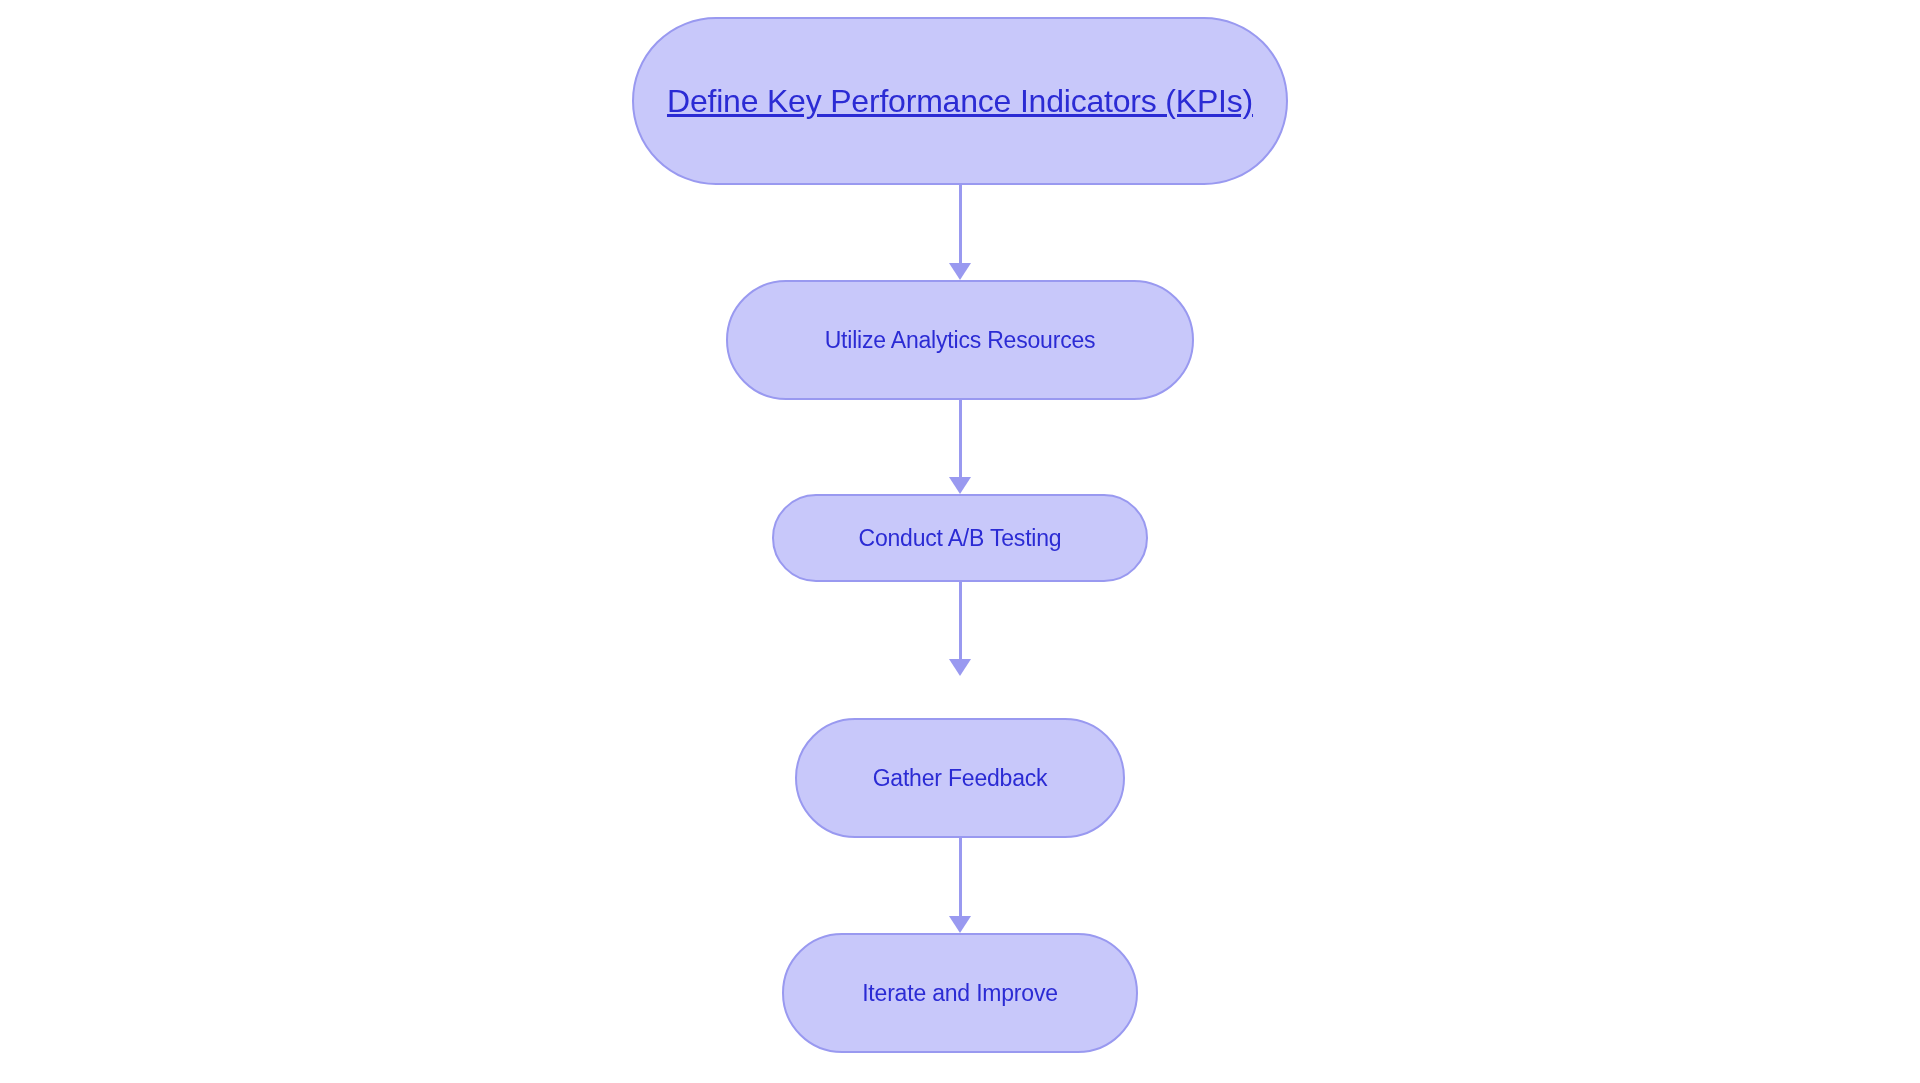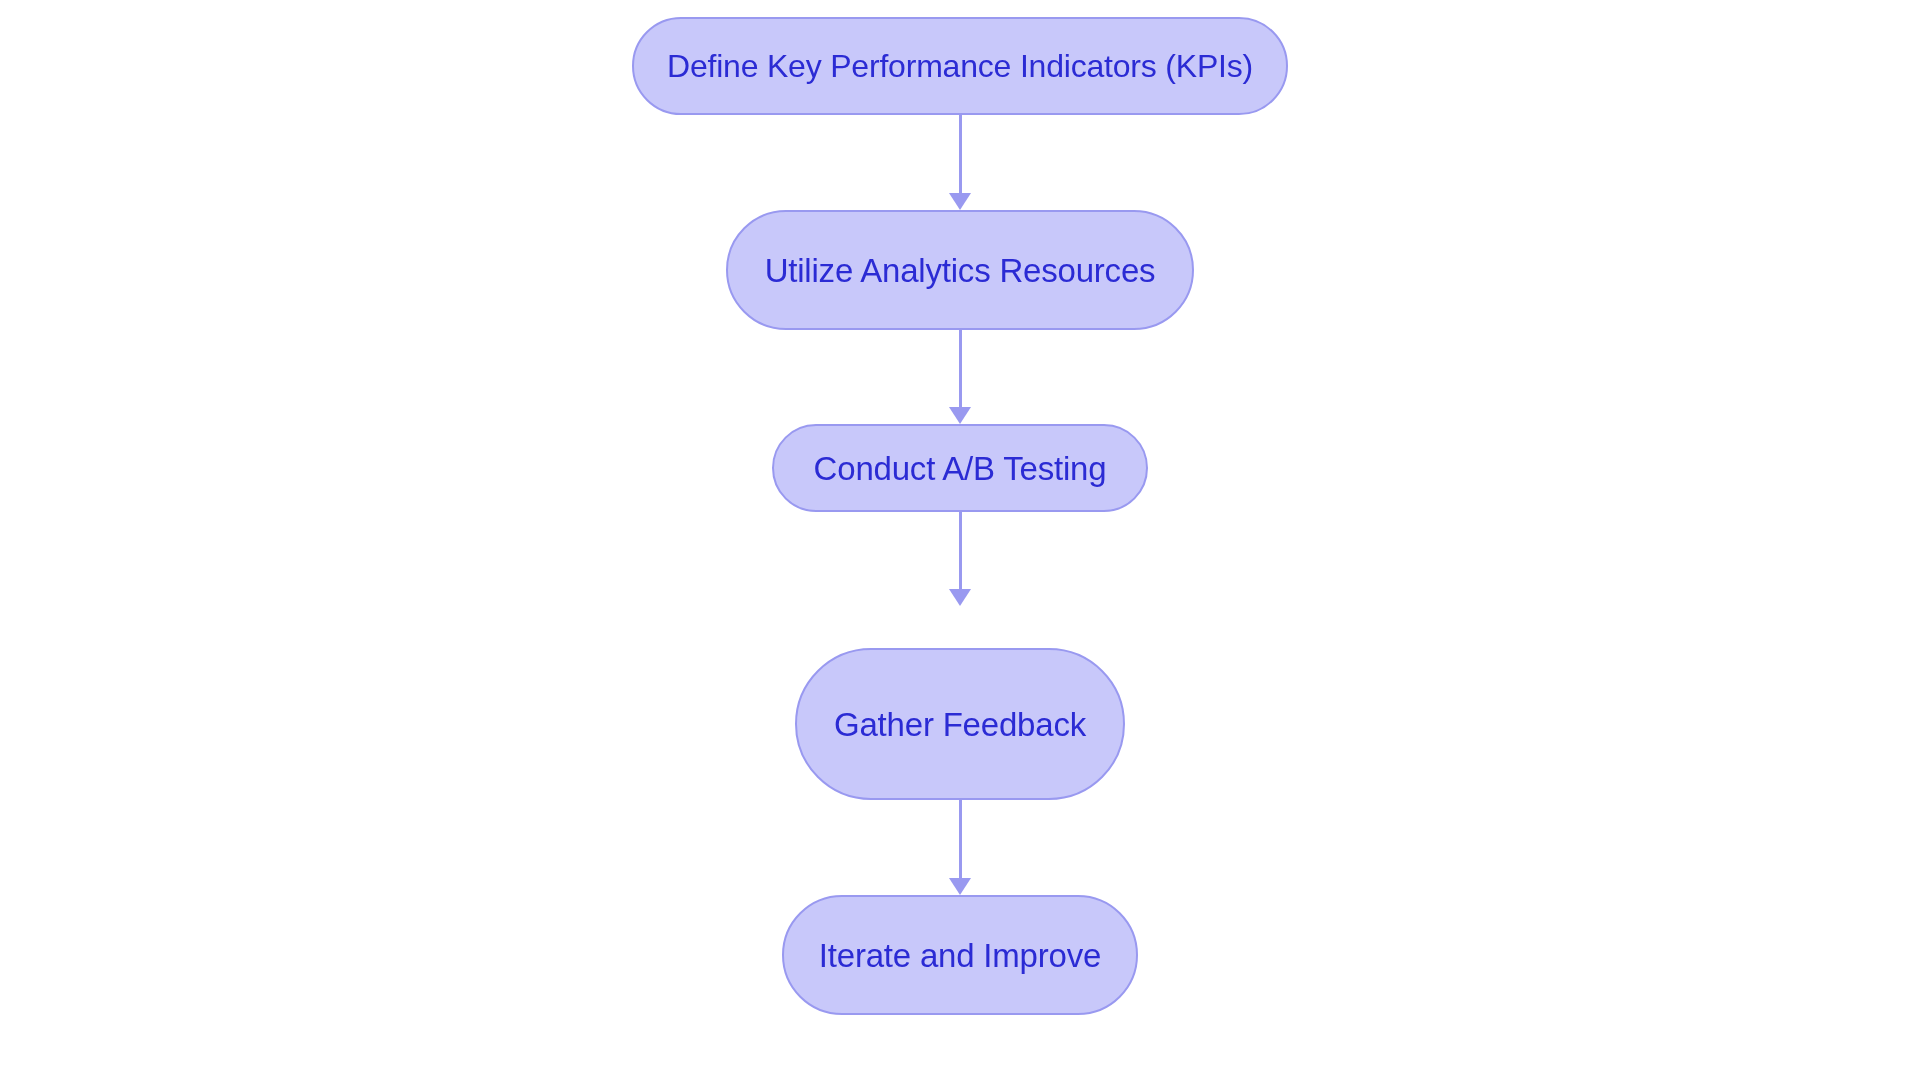--- a/index.html
+++ b/index.html
@@ -33,33 +33,33 @@
     align-items: center;
     justify-content: center;
     color: #2b2bd4;
     position: relative;
     z-index: 2;
   }
 
   .flow-node-label {
     color: #2b2bd4;
     font-family: "Liberation Sans", sans-serif;
-    font-size: 33px;
+    font-size: 23px;
     font-weight: 400;
     line-height: 1;
     letter-spacing: -0.2px;
     white-space: nowrap;
     text-align: center;
   }
 
   
-  .node-1 { width: 656px; height: 98px; margin-top: 17px; }
+  .node-1 { width: 656px; height: 168px; margin-top: 17px; text-decoration: underline; }
   .node-2 { width: 468px; height: 120px; }
   .node-3 { width: 376px; height: 88px; }
-  .node-4 { width: 330px; height: 152px; margin-top: 42px; }
+  .node-4 { width: 330px; height: 120px; margin-top: 42px; }
   .node-5 { width: 356px; height: 120px; }
 
   .node-1 .flow-node-label { font-size: 32px; }
 
   
   .flow-connector {
     position: relative;
     width: 30px;
     display: flex;
     flex-direction: column;

